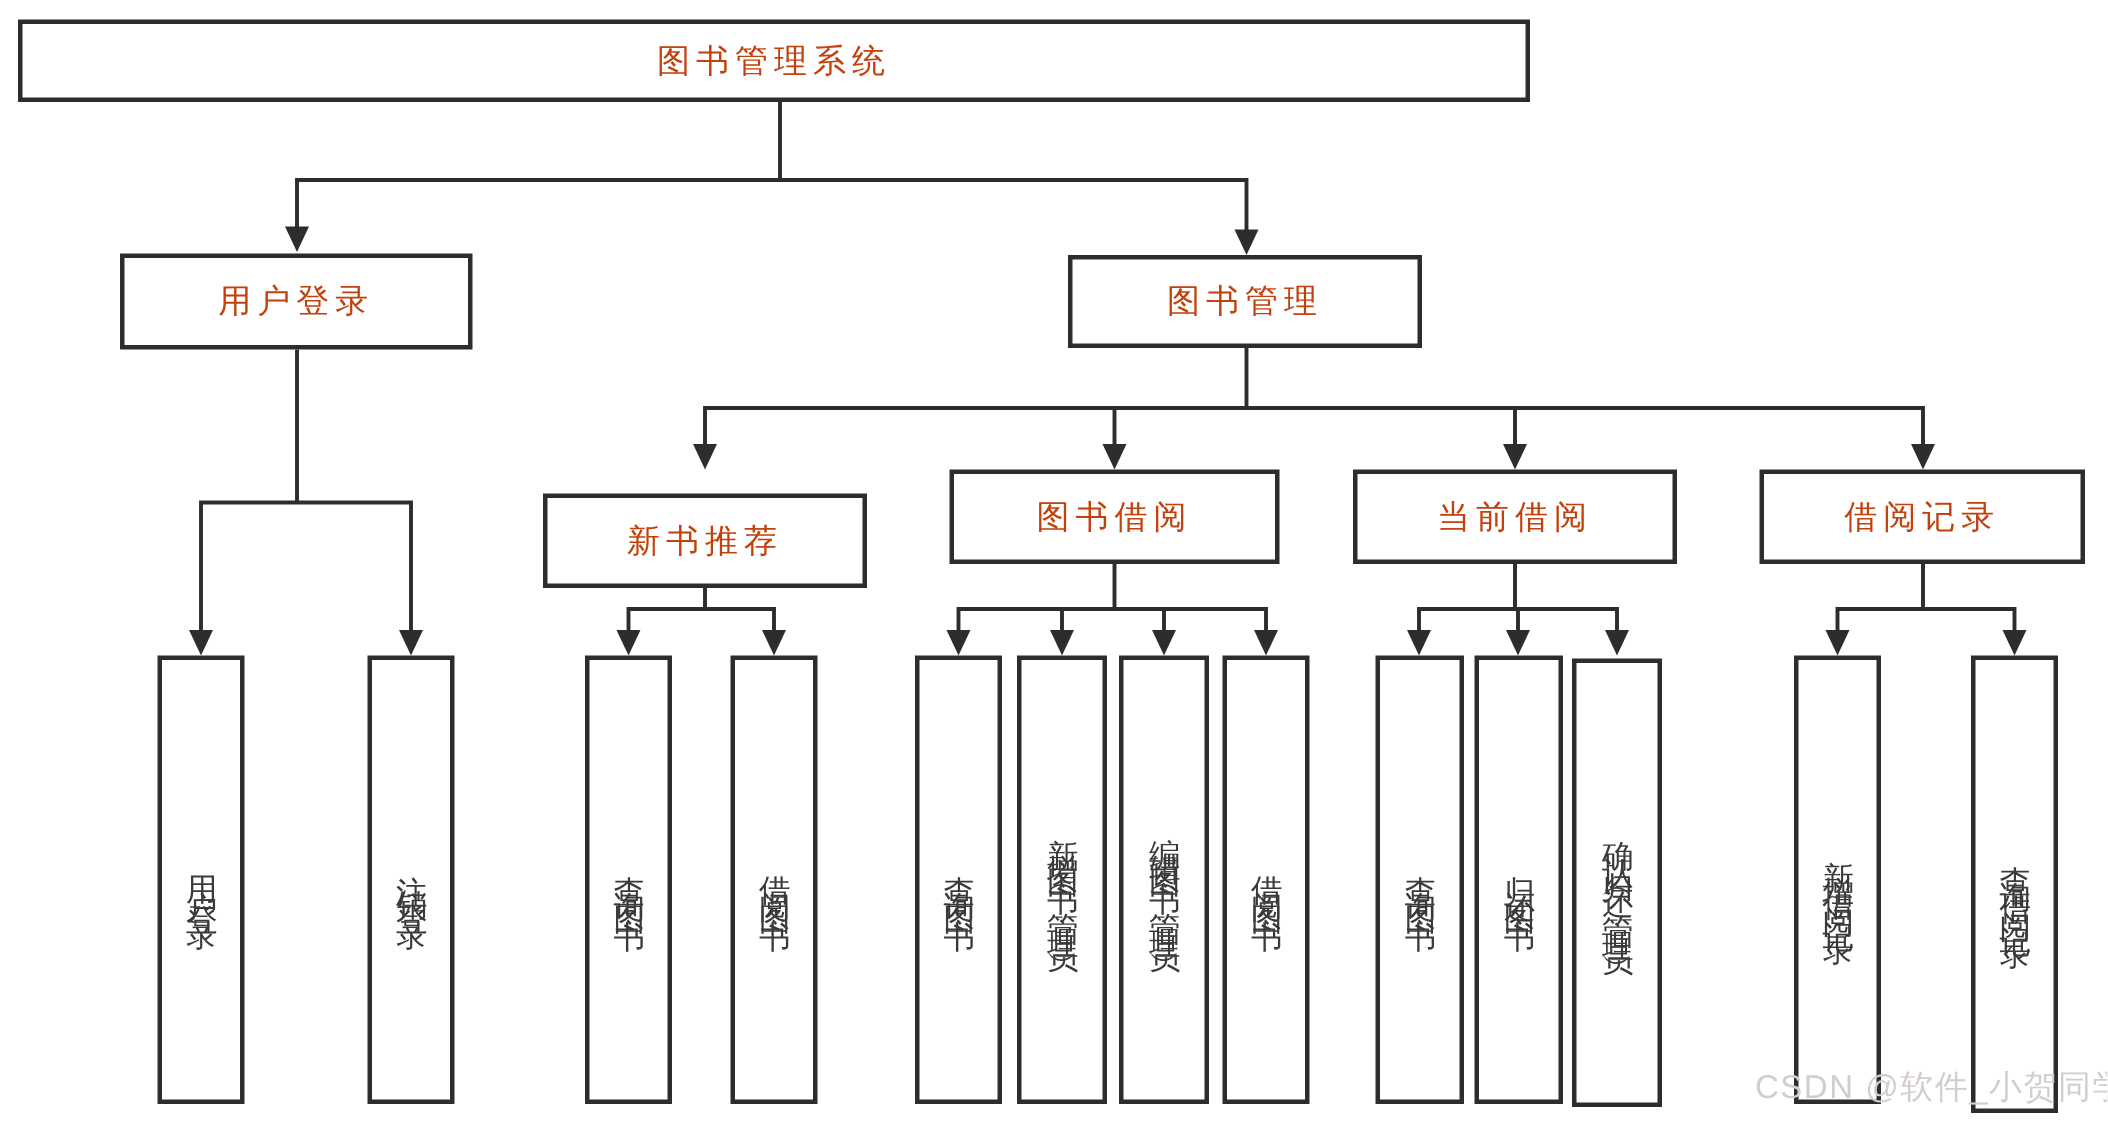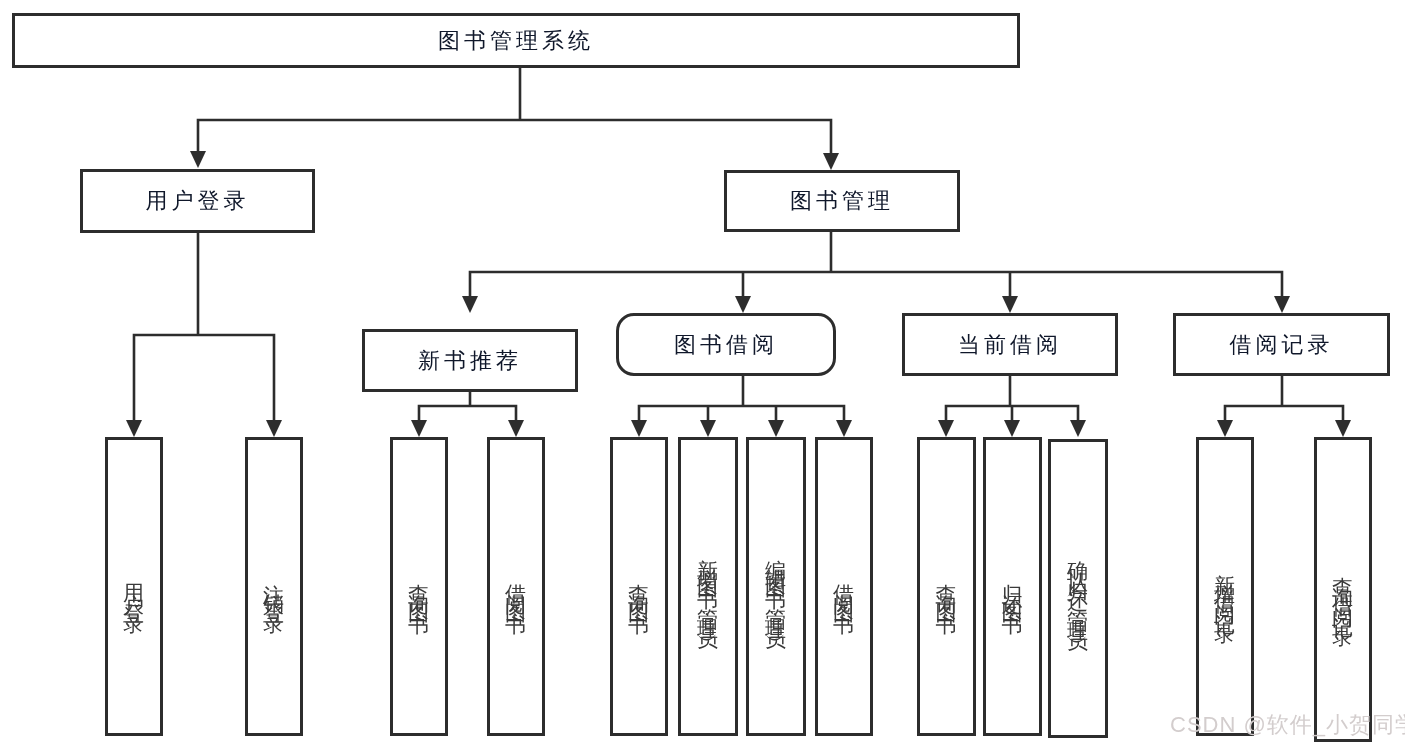--- a/index.html
+++ b/index.html
@@ -19,21 +19,21 @@
     display:flex;
     align-items:center;
     justify-content:center;
     z-index:2;
     color:#3a3a3a;
   }
   .node.h span{
     font-size:22px;
     letter-spacing:4px;
     white-space:nowrap;
-    color:#0f172a;
+    color:#c2410c;
   }
   .node.v span{
     writing-mode:vertical-rl;
     text-orientation:mixed;
     font-size:21px;
     letter-spacing:10px;
     line-height:1;
     color:#3a3a3a;
   }
   .watermark{
@@ -92,28 +92,28 @@
     </g>
   </svg>
 
   <div class="node h" style="left:12px;top:13px;width:1008px;height:55px;">
     <span>图书管理系统</span>
   </div>
 
   <div class="node h" style="left:80px;top:169px;width:235px;height:64px;">
     <span>用户登录</span>
   </div>
-  <div class="node h" style="left:712px;top:170px;width:236px;height:62px;margin-left:12px;">
+  <div class="node h" style="left:712px;top:170px;width:236px;height:62px;">
     <span>图书管理</span>
   </div>
 
   <div class="node h" style="left:362px;top:313px;width:216px;height:63px;margin-top:16px;">
     <span>新书推荐</span>
   </div>
-  <div class="node h" style="left:616px;top:313px;width:220px;height:63px;border-radius:18px;">
+  <div class="node h" style="left:633px;top:313px;width:220px;height:63px;">
     <span>图书借阅</span>
   </div>
   <div class="node h" style="left:902px;top:313px;width:216px;height:63px;">
     <span>当前借阅</span>
   </div>
   <div class="node h" style="left:1173px;top:313px;width:217px;height:63px;">
     <span>借阅记录</span>
   </div>
 
   <div class="node v" style="left:105px;top:437px;width:58px;height:299px;">

